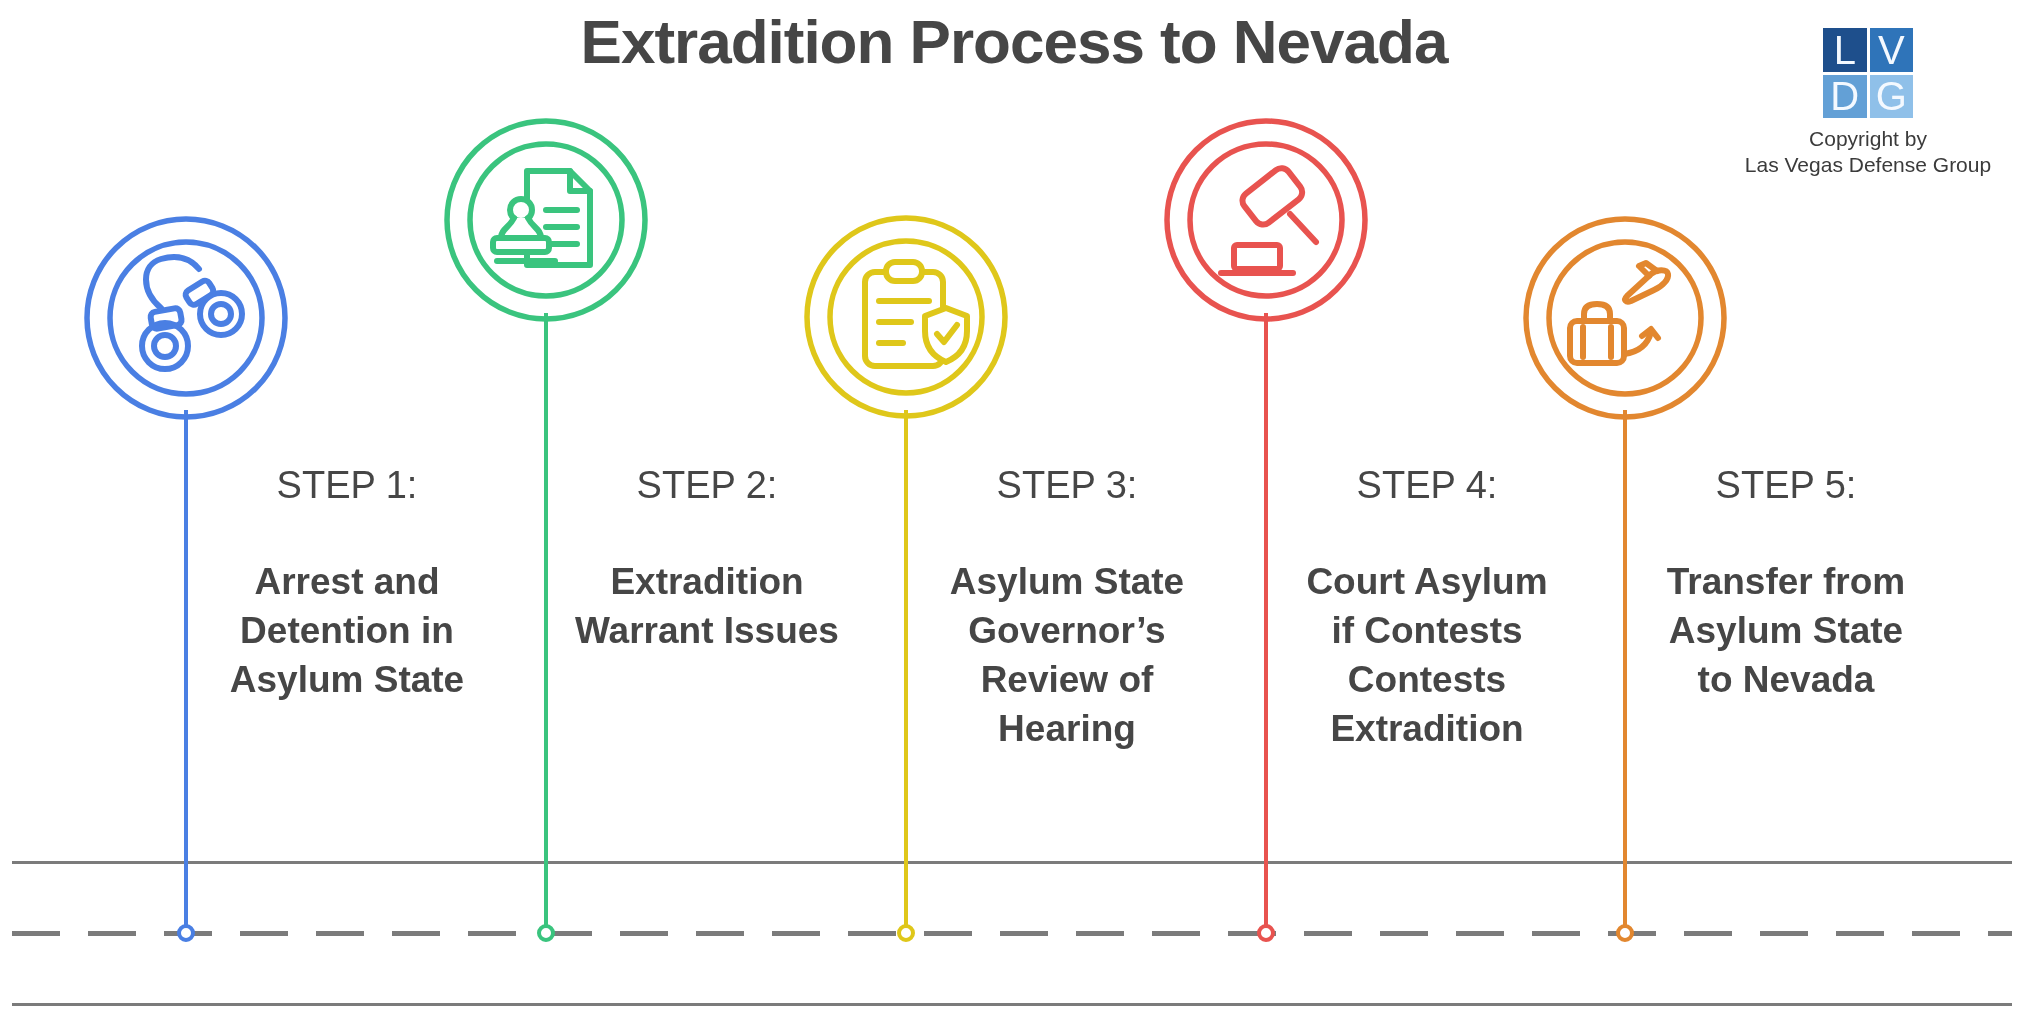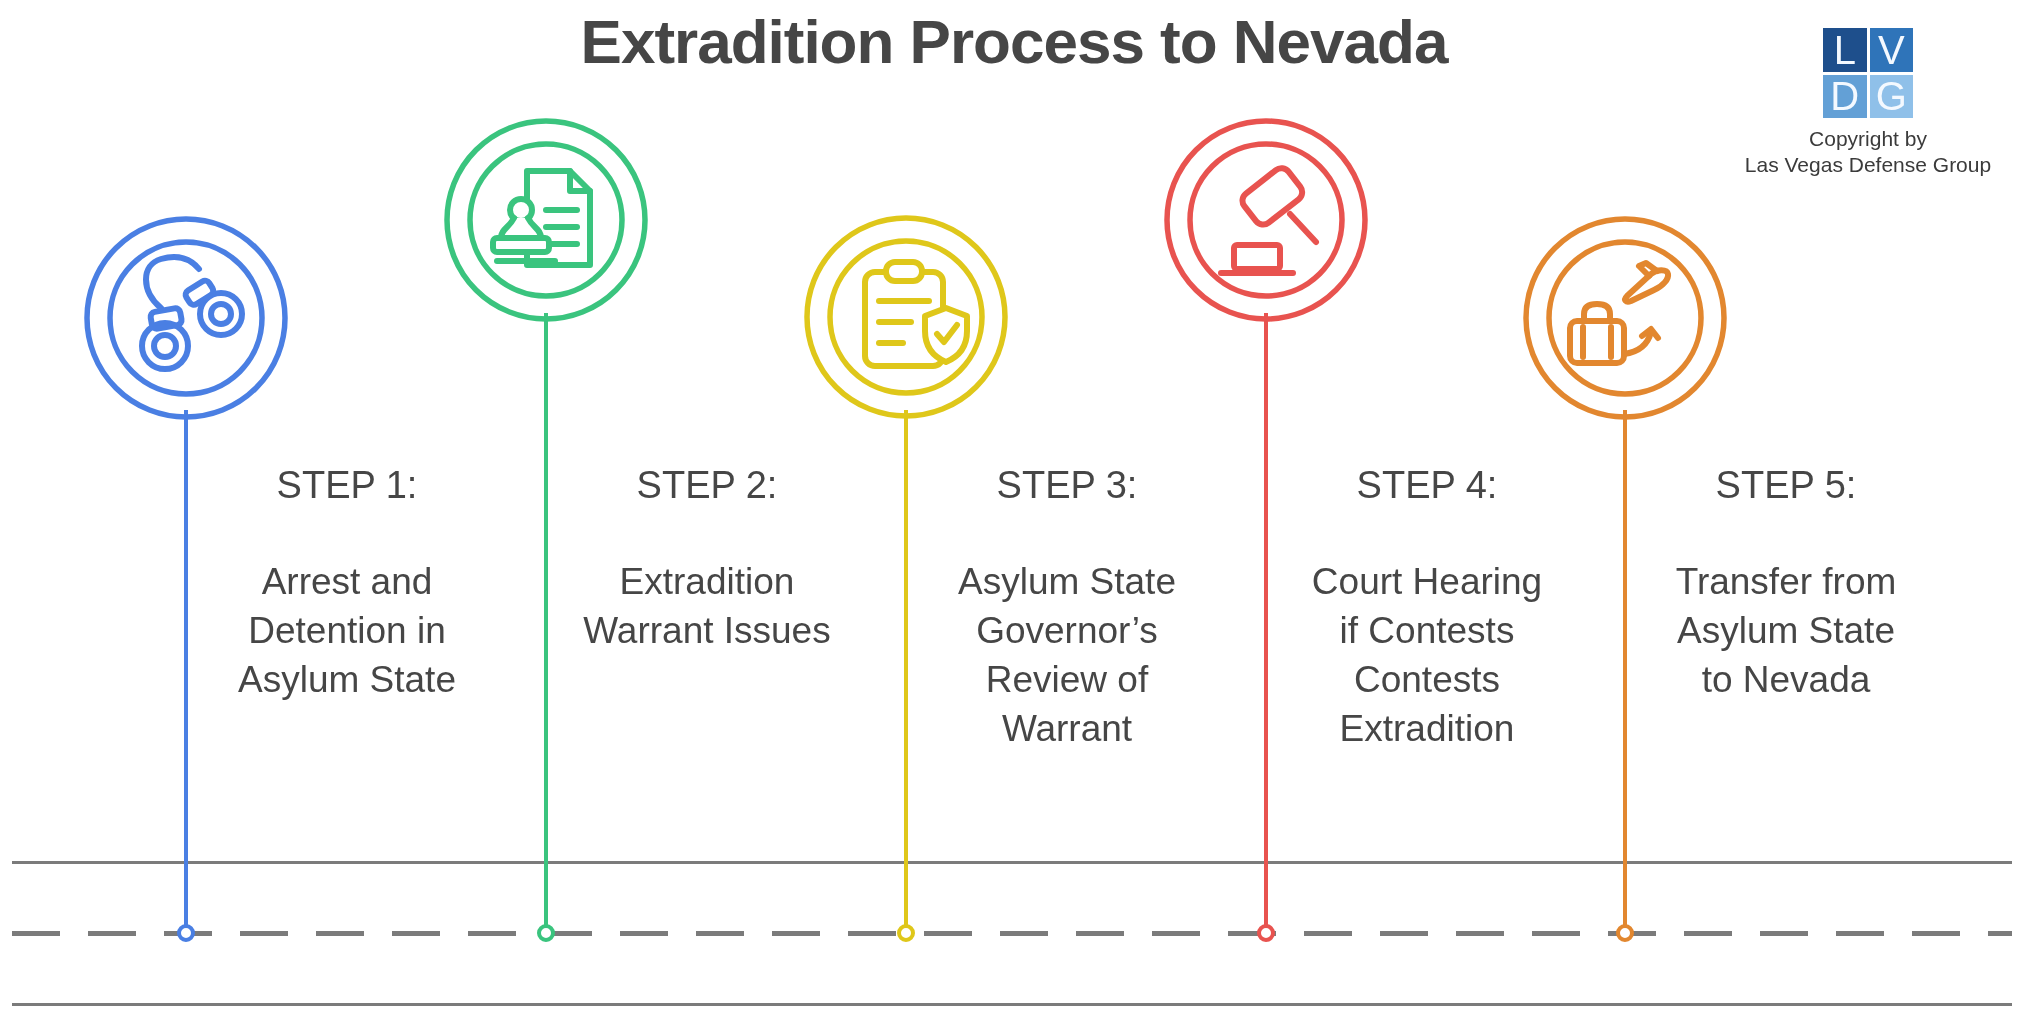--- a/index.html
+++ b/index.html
@@ -34,21 +34,21 @@
   
   .step{position:absolute;top:0;left:0;color:var(--c);}
   .badge{position:absolute;}
   .stem{position:absolute;width:4px;background:var(--c);}
   .ring{
     position:absolute;width:10px;height:10px;border:4px solid var(--c);
     border-radius:50%;background:#fff;
   }
   .step-text{position:absolute;top:464px;width:370px;text-align:center;color:var(--ink);}
   .step-label{font-size:38px;font-weight:400;margin:0 0 50px 0;}
-  .step-line{font-size:37px;font-weight:400;line-height:49px;}
+  .step-line{font-size:37px;font-weight:700;line-height:49px;}
   svg .ic{stroke:currentColor;stroke-width:6;fill:none;stroke-linecap:round;stroke-linejoin:round;}
   svg .rim{stroke:currentColor;stroke-width:5.5;fill:none;}
   svg .wh{fill:#ffffff;}
 </style>
 </head>
 <body>
 
 <div id="canvas" style="--road: #7b7b7b; --ink: #464646;">
 
   <h1 class="title">Extradition Process to Nevada</h1>
@@ -135,40 +135,40 @@
         <path d="M 78 131 H 102"></path>
         <path class="wh" d="M 124 104 L 145 96 L 166 104 V 119 C 166 135 157 145 145 150 C 133 145 124 135 124 119 Z"></path>
         <path d="M 136 122 L 143 130 L 156 113"></path>
       </g>
     </svg>
     <div class="step-text" style="left:882px;">
       <p class="step-label">STEP 3:</p>
       <div class="step-line">Asylum State</div>
       <div class="step-line">Governor’s</div>
       <div class="step-line">Review of</div>
-      <div class="step-line">Warrant</div>
+      <div class="step-line">Hearing</div>
     </div>
   </div>
 
   <div class="step" style="--c: #e8534f;">
     <div class="stem" style="left:1264px;top:313px;height:613px;"></div>
     <div class="ring" style="left:1257px;top:924px;"></div>
     <svg class="badge" style="left:1161px;top:115px;" width="210" height="210" viewBox="0 0 210 210">
       <circle class="rim" cx="105" cy="105" r="99"></circle>
       <circle class="rim" cx="105" cy="105" r="76"></circle>
       <g class="ic">
         <rect x="83" y="63" width="56" height="37" rx="9" transform="rotate(-38 111 81)"></rect>
         <path d="M 129 99 L 155 127"></path>
         <rect x="73" y="130" width="46" height="24" rx="3"></rect>
         <path d="M 60 158 H 132"></path>
       </g>
     </svg>
     <div class="step-text" style="left:1242px;">
       <p class="step-label">STEP 4:</p>
-      <div class="step-line">Court Hearing</div>
+      <div class="step-line">Court Asylum</div>
       <div class="step-line">if Contests</div>
       <div class="step-line">Contests</div>
       <div class="step-line">Extradition</div>
     </div>
   </div>
 
   <div class="step" style="--c: #e2872f;">
     <div class="stem" style="left:1623px;top:410px;height:516px;"></div>
     <div class="ring" style="left:1616px;top:924px;"></div>
     <svg class="badge" style="left:1520px;top:213px;" width="210" height="210" viewBox="0 0 210 210">

